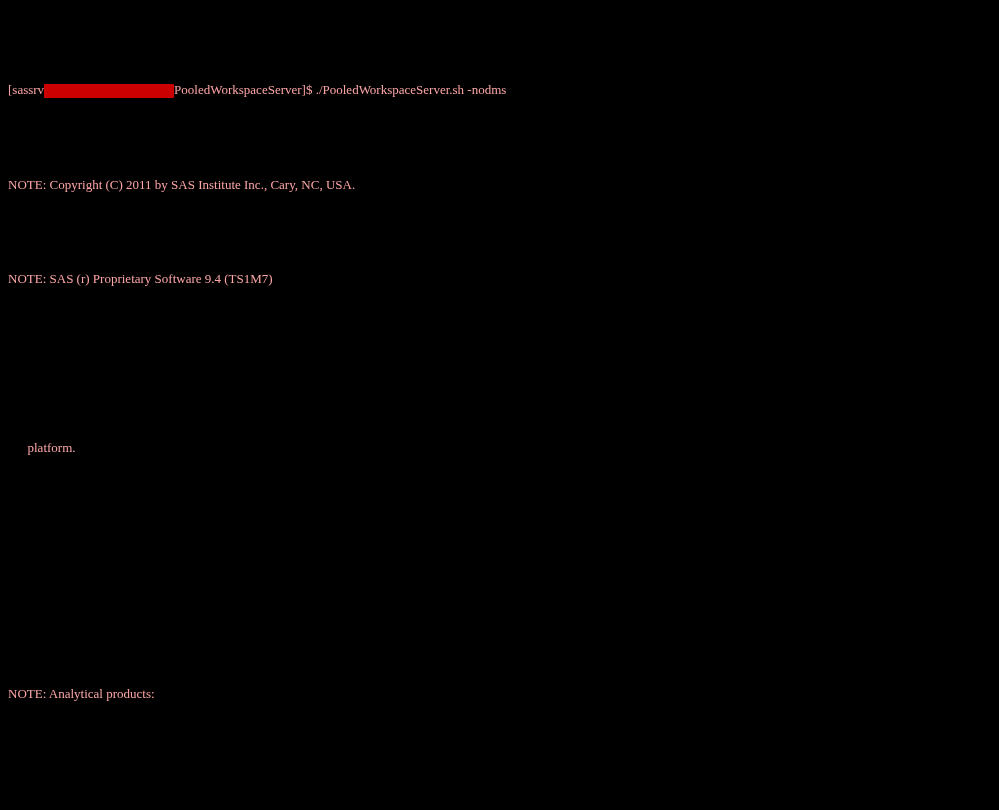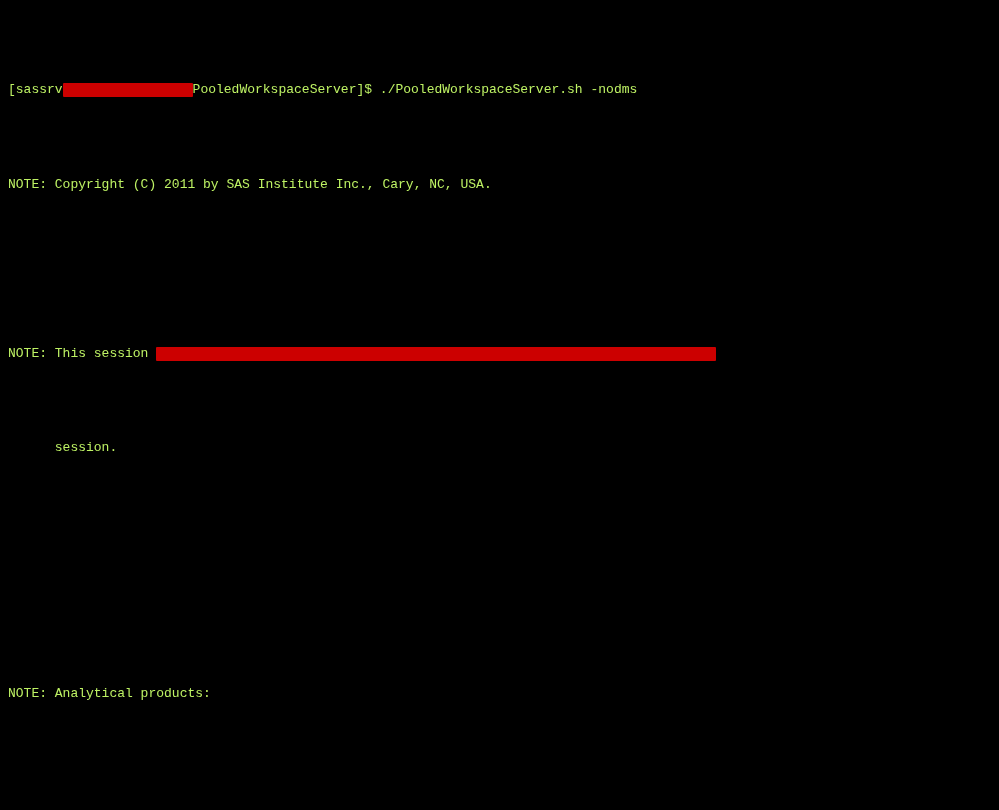--- a/index.html
+++ b/index.html
@@ -22,23 +22,23 @@
       background: #000000;
       color: #ffffff;
       padding: 6px 8px;
       line-height: 1.45;
       white-space: pre-wrap;
       word-break: break-word;
     }
 
     .line {
       display: block;
-      font-family: Liberation Mono, monospace;
+      font-family: Liberation Serif, serif;
       font-size: 13px;
-      color: #bef264;
+      color: #fca5a5;
       line-height: 1.45;
     }
 
     .redacted {
       display: inline-block;
       background-color: #cc0000;
       height: 14px;
       vertical-align: middle;
       border-radius: 1px;
     }
@@ -53,28 +53,28 @@
 
 <div class="terminal">
 
   
   <span class="line">[sassrv<span class="redacted" style="width:130px;"></span>PooledWorkspaceServer]$ ./PooledWorkspaceServer.sh -nodms</span>
 
   
   <span class="line">NOTE: Copyright (C) 2011 by SAS Institute Inc., Cary, NC, USA.</span>
 
   
+  <span class="line">NOTE: SAS (r) Proprietary Software 9.4 (TS1M7)</span>
 
   
 
   
-  <span class="line">NOTE: This session <span class="redacted" style="width:560px;"></span></span>
 
   
-  <span class="line">      session.</span>
+  <span class="line">      platform.</span>
 
   
   <span class="blank-line"></span>
   <span class="blank-line"></span>
 
   
   <span class="line">NOTE: Analytical products:</span>
 
   
   

